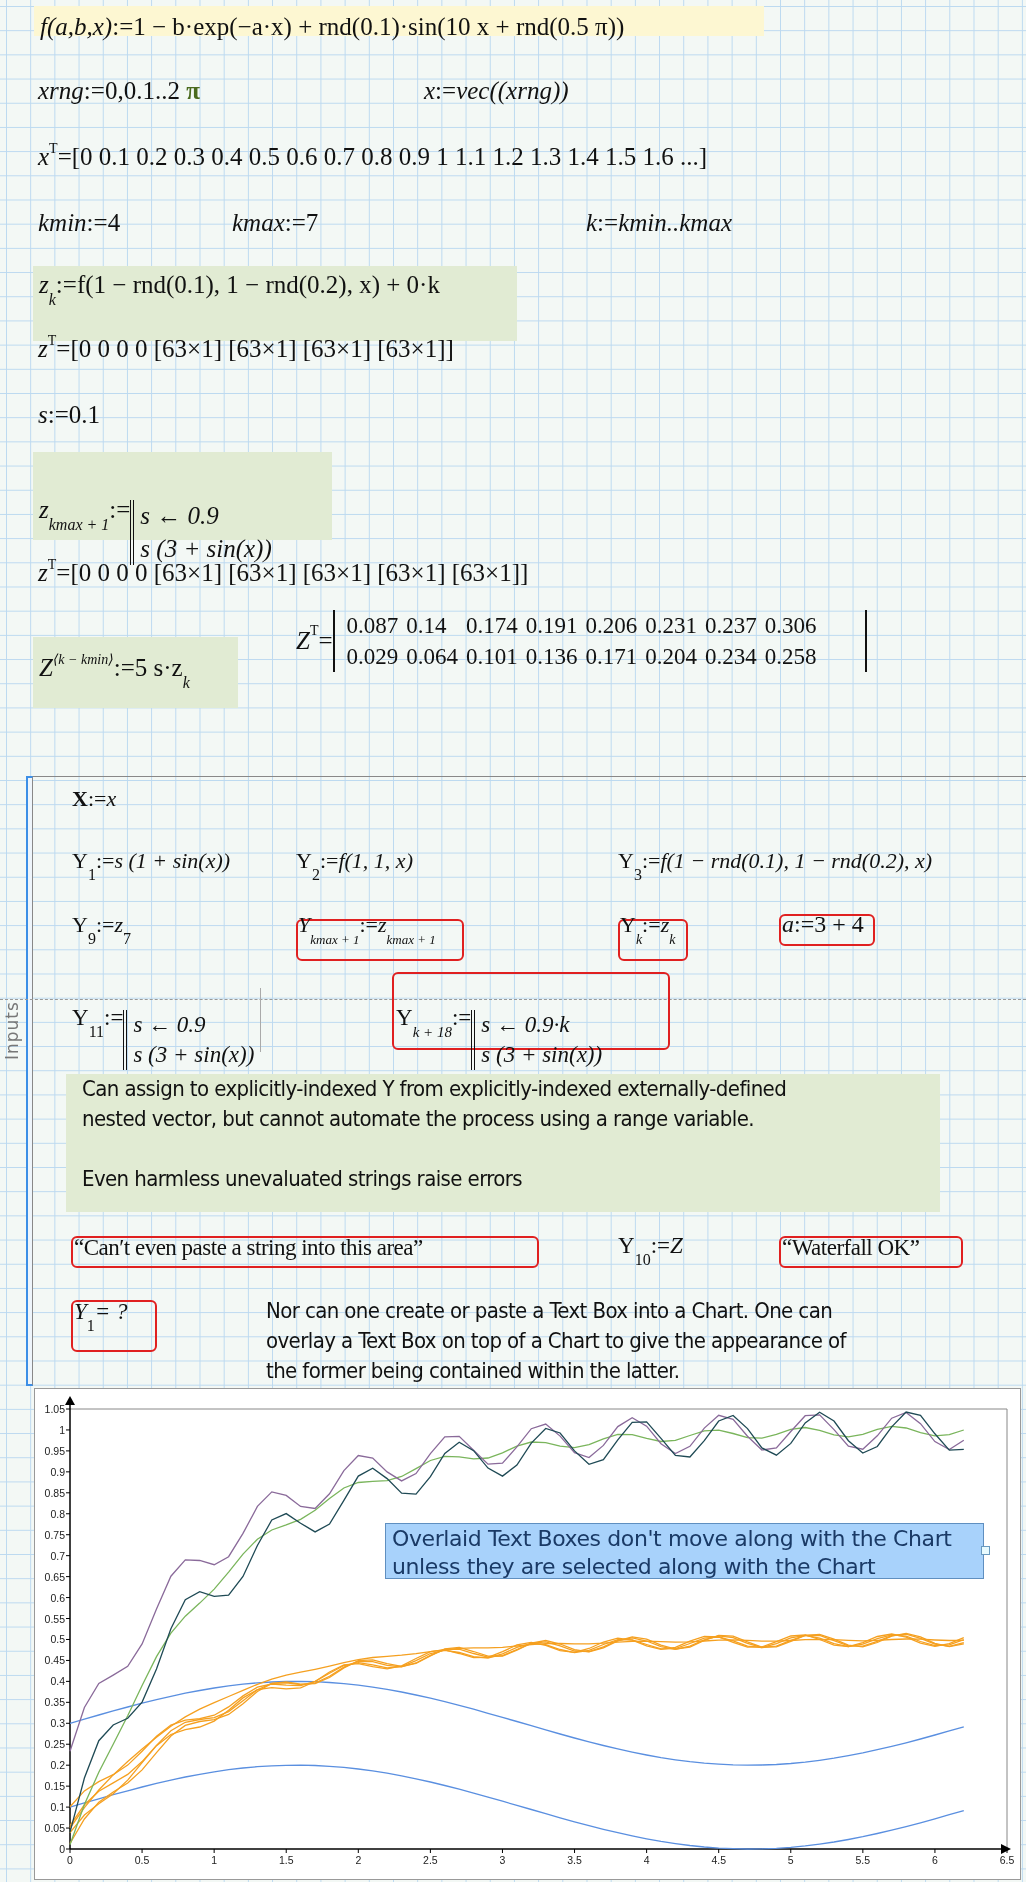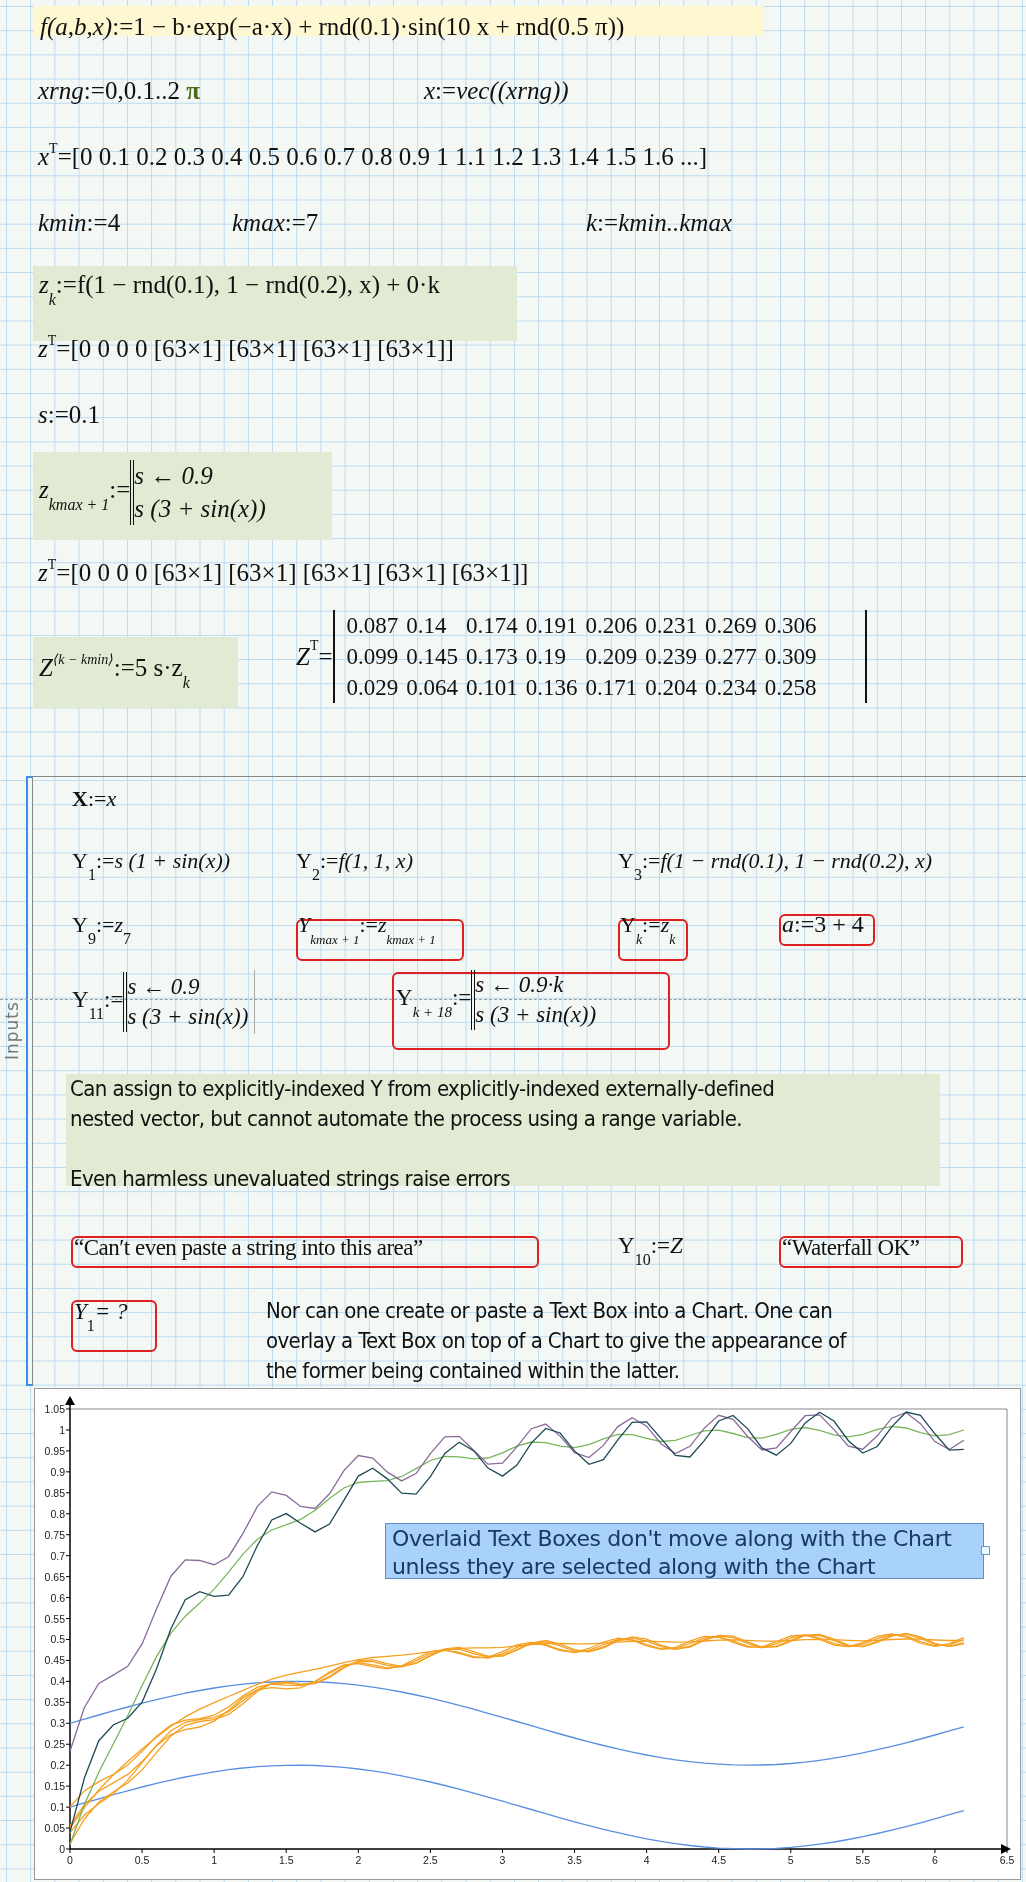--- a/index.html
+++ b/index.html
@@ -16,21 +16,21 @@
   }
   .math { position:absolute; font-family:"Liberation Serif", "DejaVu Serif", serif; font-size:25px; white-space:nowrap; line-height:1.2; }
   .it { font-style:italic; }
   .pi { color:#4a6a1e; font-weight:bold; }
   .sub { font-size:16px; position:relative; top:12px; font-style:italic; }
   .subn { font-size:16px; position:relative; top:12px; }
   .sup { font-size:14px; position:relative; top:-12px; }
   .hl-yellow { background:#fdf7d2; }
   .hl-green { background:#e1ebd3; }
   .redbox { position:absolute; border:2px solid #e02020; border-radius:6px; }
-  .prog { display:inline-block; vertical-align:middle; border-left:4px double #111; line-height:1.3; }
+  .prog { display:inline-block; vertical-align:middle; border-left:4px double #111; padding-left:6px; line-height:1.3;margin-top:40px; }
   .prog-end { display:inline-block; vertical-align:middle; width:1px; height:64px; background:#aaa; margin-left:6px; }
   .textbox { position:absolute; font-family:"DejaVu Sans Condensed","DejaVu Sans", sans-serif; font-size:22px; line-height:30px; color:#111; letter-spacing:-0.6px; }
   .region-bar { position:absolute; left:26px; top:776px; width:4px; height:606px; border:2px solid #3d8fe6; border-right:1px solid #888; background:#eef5fb; }
   .region-label { position:absolute; left:2px; top:1060px; transform:rotate(-90deg); transform-origin:left top; font-family:"DejaVu Sans", sans-serif; font-size:17px; color:#777; letter-spacing:1px; }
   .region-top { position:absolute; left:31px; top:776px; width:995px; height:1px; background:#888; }
   .dash-line { position:absolute; left:0; top:999px; width:1026px; border-top:1px dashed #999; }
   .matrix { border-left:2px solid #111; border-right:2px solid #111; padding:0 8px; display:inline-block; vertical-align:middle; }
   .mtab td { padding:0 4px; font-size:23px; line-height:31px; }
   .chart { position:absolute; left:34px; top:1388px; width:985px; height:490px; background:#fff; border:1px solid #999; }
   .overlay { position:absolute; left:385px; top:1523px; width:599px; height:56px; background:#a8d2fb; border:1px solid #5f8fc0; font-family:"DejaVu Sans", sans-serif; font-size:22px; line-height:28px; color:#1a3a66; padding:1px 6px; box-sizing:border-box; letter-spacing:-0.4px; white-space:nowrap; }
@@ -92,34 +92,23 @@
   <span class="it" style="vertical-align:middle;">Z</span><span class="sup">T</span><span style="vertical-align:middle;">=</span><span class="matrix">
     <table class="mtab" cellspacing="0" cellpadding="0">
       <tbody>
           <tr>
             <td>0.087</td>
             <td>0.14</td>
             <td>0.174</td>
             <td>0.191</td>
             <td>0.206</td>
             <td>0.231</td>
-            <td>0.269</td>
+            <td>0.237</td>
             <td>0.306</td>
             <td style="width:28px"></td>
-          </tr>
-      <tr>
-            <td>0.099</td>
-            <td>0.145</td>
-            <td>0.173</td>
-            <td>0.19</td>
-            <td>0.209</td>
-            <td>0.239</td>
-            <td>0.277</td>
-            <td>0.309</td>
-            <td></td>
           </tr>
       <tr>
             <td>0.029</td>
             <td>0.064</td>
             <td>0.101</td>
             <td>0.136</td>
             <td>0.171</td>
             <td>0.204</td>
             <td>0.234</td>
             <td>0.258</td>
@@ -170,21 +159,21 @@
 
 <div class="math" style="left:72px;top:970px;font-size:23px;">
   <span>Y</span><span class="subn">11</span>:=<span class="prog"><span class="it">s ← 0.9</span><br><span class="it">s (3 + sin(x))</span></span><span class="prog-end"></span>
 </div>
 
 <div class="redbox" style="left:392px;top:972px;width:274px;height:74px;"></div>
 <div class="math" style="left:396px;top:970px;font-size:23px;">
   <span>Y</span><span class="sub" style="font-size:15px">k + 18</span>:=<span class="prog"><span class="it">s ← 0.9·k</span><br><span class="it">s (3 + sin(x))</span></span>
 </div>
 
-<div class="textbox hl-green" style="left:66px;top:1074px;width:874px;height:112px;padding:0 4px;box-sizing:border-box;">
+<div class="textbox hl-green" style="left:66px;top:1074px;width:874px;height:138px;padding:0 16px;box-sizing:border-box;">
   <div>Can assign to explicitly-indexed Y from explicitly-indexed externally-defined</div>
   <div>nested vector, but cannot automate the process using a range variable.</div>
   <div style="height:30px"></div>
   <div>Even harmless unevaluated strings raise errors</div>
 </div>
 
 <div class="redbox" style="left:71px;top:1236px;width:464px;height:28px;"></div>
 <div class="math" style="left:74px;top:1234px;font-size:23px;letter-spacing:-0.5px;">“Can′t even paste a string into this area”</div>
 
 <div class="math" style="left:618px;top:1232px;font-size:23px;">

